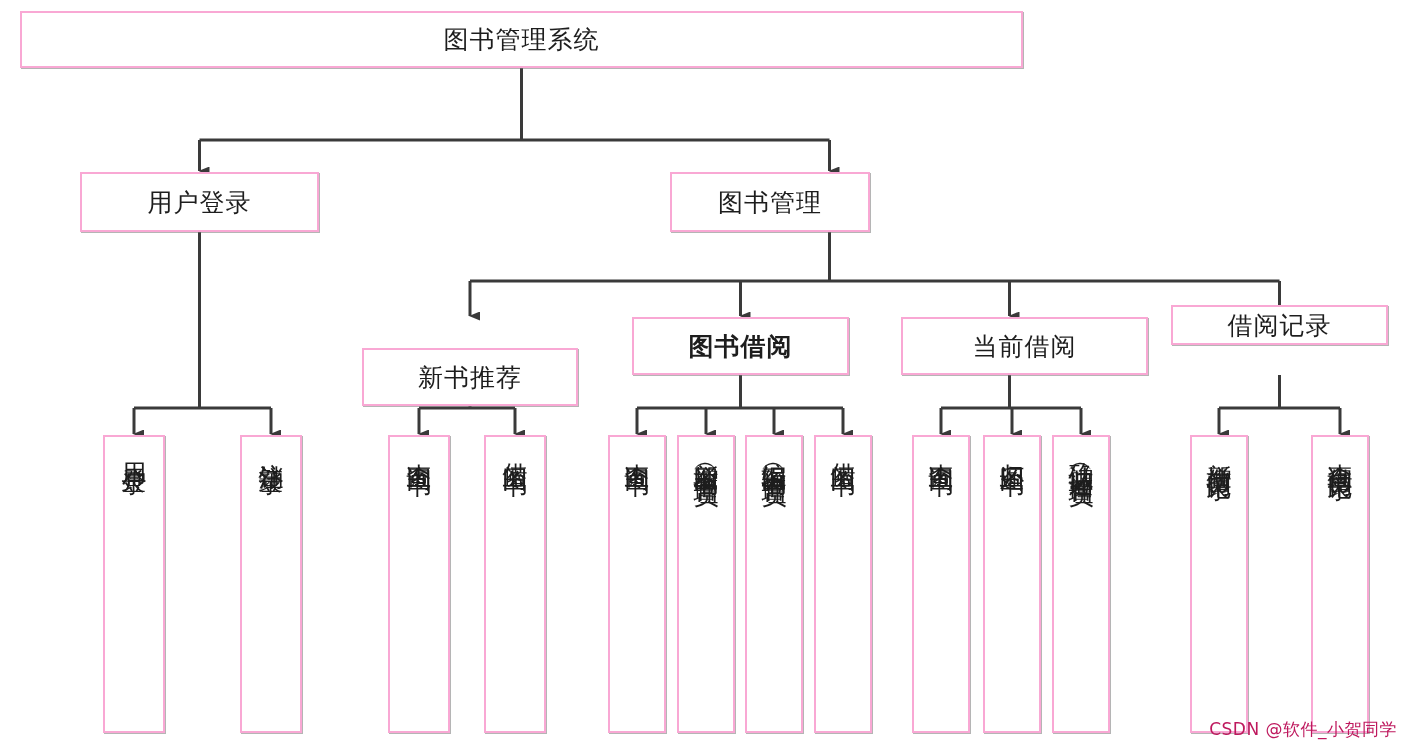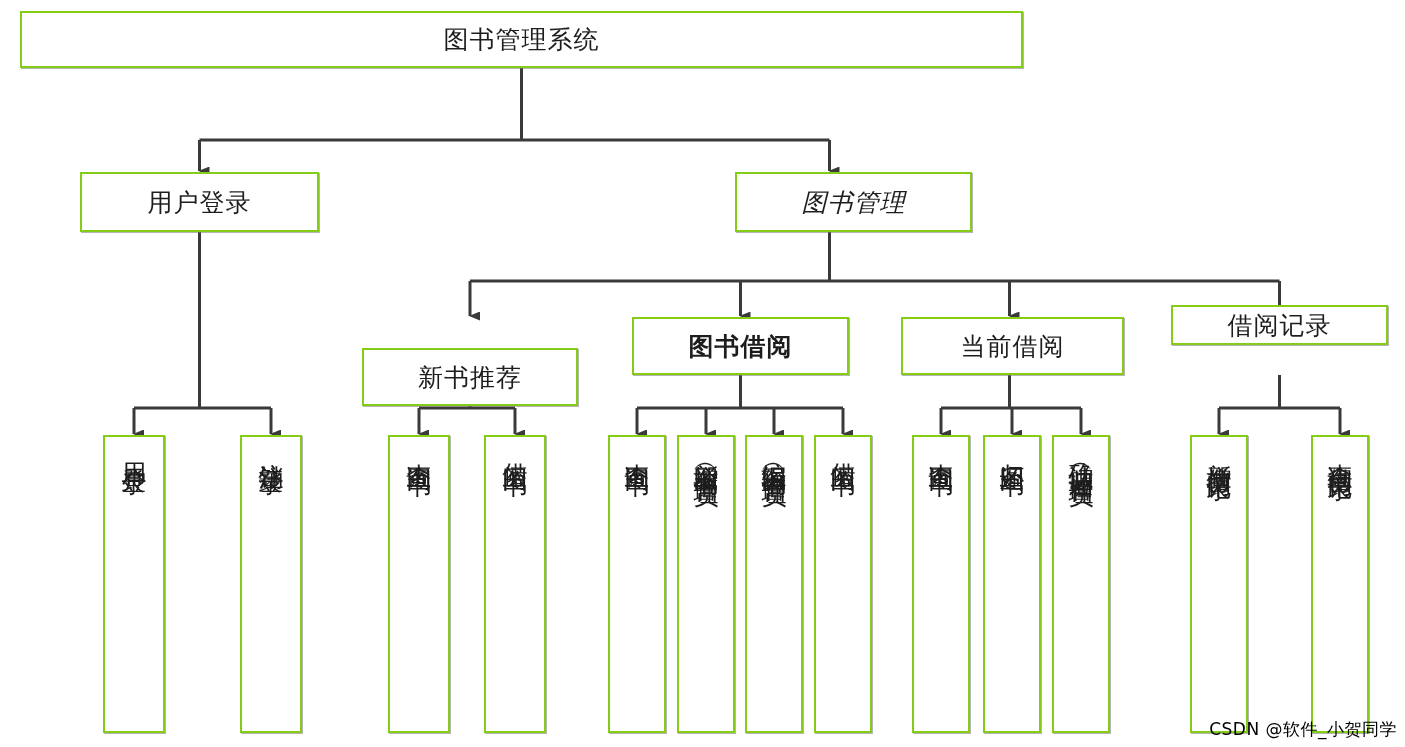--- a/index.html
+++ b/index.html
@@ -23,21 +23,21 @@
     left: 0;
     top: 0;
     width: 1405px;
     height: 747px;
     pointer-events: none;
   }
   .node {
     position: absolute;
     box-sizing: border-box;
     background: #ffffff;
-    border: 2px solid #84cc16;
+    border: 2px solid #f9a8d4;
     box-shadow: 1px 1px 0 rgba(120,120,120,0.55);
     display: flex;
     align-items: center;
     justify-content: center;
     color: #1d1d1d;
   }
   .node-label {
     display: block;
     text-align: center;
     line-height: 1.0;
@@ -62,21 +62,21 @@
     font-size: 25px;
     line-height: 1.0;
     letter-spacing: 3px;
     white-space: nowrap;
   }
   #watermark {
     position: absolute;
     right: 8px;
     bottom: 6px;
     font-size: 17px;
-    color: #000000;
+    color: #be185d;
     letter-spacing: 0.5px;
     white-space: nowrap;
     font-family: "DejaVu Sans", "Liberation Sans", sans-serif;
   }
 </style>
 </head>
 <body>
 
 <div id="diagram-root">
 
@@ -123,30 +123,30 @@
       </g>
   </svg>
 
   <div id="nodes-layer">
       <div class="node horiz root" style="left: 20px; top: 11px; width: 1003px; height: 57px;">
         <span class="node-label">图书管理系统</span>
       </div>
       <div class="node horiz" style="left: 80px; top: 172px; width: 239px; height: 60px;">
         <span class="node-label">用户登录</span>
       </div>
-      <div class="node horiz" style="left: 735px; top: 172px; width: 237px; height: 60px; font-style: italic;">
+      <div class="node horiz" style="left: 670px; top: 172px; width: 200px; height: 60px;">
         <span class="node-label">图书管理</span>
       </div>
       <div class="node horiz" style="left: 362px; top: 317px; width: 216px; height: 58px; margin-top: 31px;">
         <span class="node-label">新书推荐</span>
       </div>
       <div class="node horiz" style="left: 632px; top: 317px; width: 217px; height: 58px; font-weight: bold;">
         <span class="node-label">图书借阅</span>
       </div>
-      <div class="node horiz" style="left: 901px; top: 317px; width: 223px; height: 58px;">
+      <div class="node horiz" style="left: 901px; top: 317px; width: 247px; height: 58px;">
         <span class="node-label">当前借阅</span>
       </div>
       <div class="node horiz" style="left: 1171px; top: 305px; width: 217px; height: 40px;">
         <span class="node-label">借阅记录</span>
       </div>
       <div class="node vert" style="left: 103px; top: 435px; width: 62px; height: 298px;">
         <span class="node-label">用户登录</span>
       </div>
       <div class="node vert" style="left: 240px; top: 435px; width: 62px; height: 298px;">
         <span class="node-label">注销登录</span>

